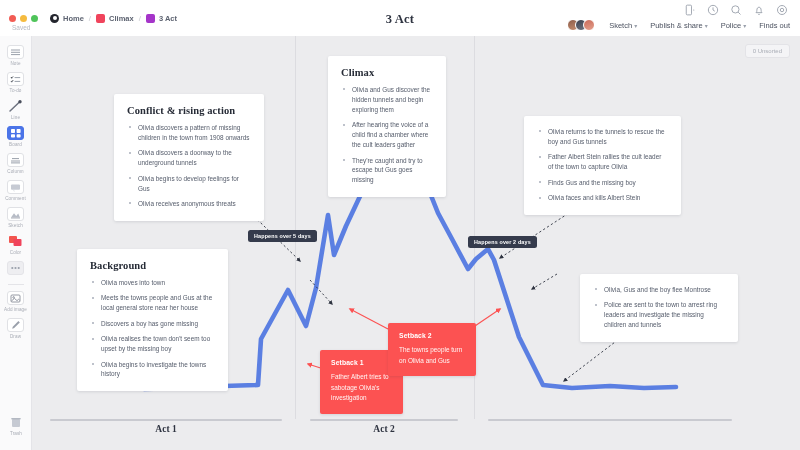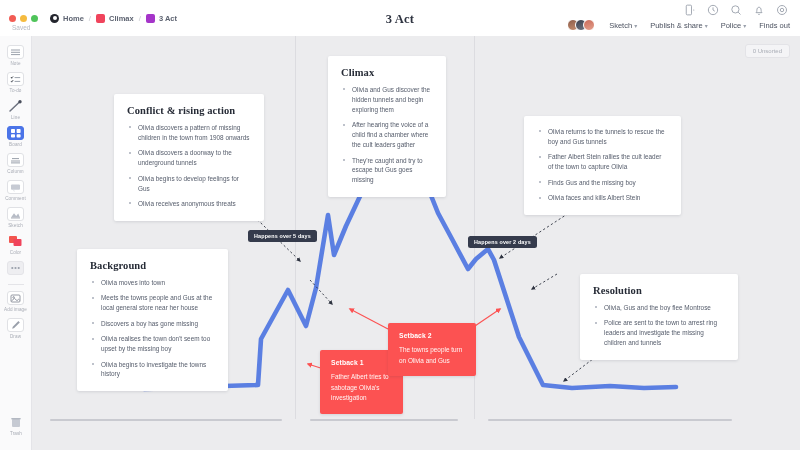--- a/index.html
+++ b/index.html
@@ -415,20 +415,22 @@
       <path d="M356,293 L318,273" marker-end="url(#arrRed)"></path>
       <path d="M440,292 L468,273" marker-end="url(#arrRed)"></path>
       <path d="M320,342 L276,328" marker-end="url(#arrRed)"></path>
     </g>
   </svg>
 
   <div class="act-rule" style="left:18px;  top:383px; width:232px"></div>
   <div class="act-rule" style="left:278px; top:383px; width:148px"></div>
   <div class="act-rule" style="left:456px; top:383px; width:244px"></div>
 
+  <div class="act" style="left:18px;  top:388px; width:232px">Act 1</div>
+  <div class="act" style="left:278px; top:388px; width:148px">Act 2</div>
 
   <div class="card" style="left:45px; top:213px; width:151px">
     <h3>Background</h3>
     <ul>
       <li>Olivia moves into town</li>
       <li>Meets the towns people and Gus at the local general store near her house</li>
       <li>Discovers a boy has gone missing</li>
       <li>Olivia realises the town don't seem too upset by the missing boy</li>
       <li>Olivia begins to investigate the towns history</li>
     </ul>
@@ -456,21 +458,20 @@
   <div class="card" style="left:492px; top:80px; width:157px">
     <ul>
       <li>Olivia returns to the tunnels to rescue the boy and Gus tunnels</li>
       <li>Father Albert Stein rallies the cult leader of the town to capture Olivia</li>
       <li>Finds Gus and the missing boy</li>
       <li>Olivia faces and kills Albert Stein</li>
     </ul>
   </div>
 
   <div class="card" style="left:548px; top:238px; width:158px">
-    <h3>Resolution</h3>
     <ul>
       <li>Olivia, Gus and the boy flee Montrose</li>
       <li>Police are sent to the town to arrest ring leaders and investigate the missing children and tunnels</li>
     </ul>
   </div>
 
   <div class="setback" style="left:288px; top:314px; width:83px">
     <h4>Setback 1</h4>
     <p>Father Albert tries to sabotage Olivia's investigation</p>
   </div>

